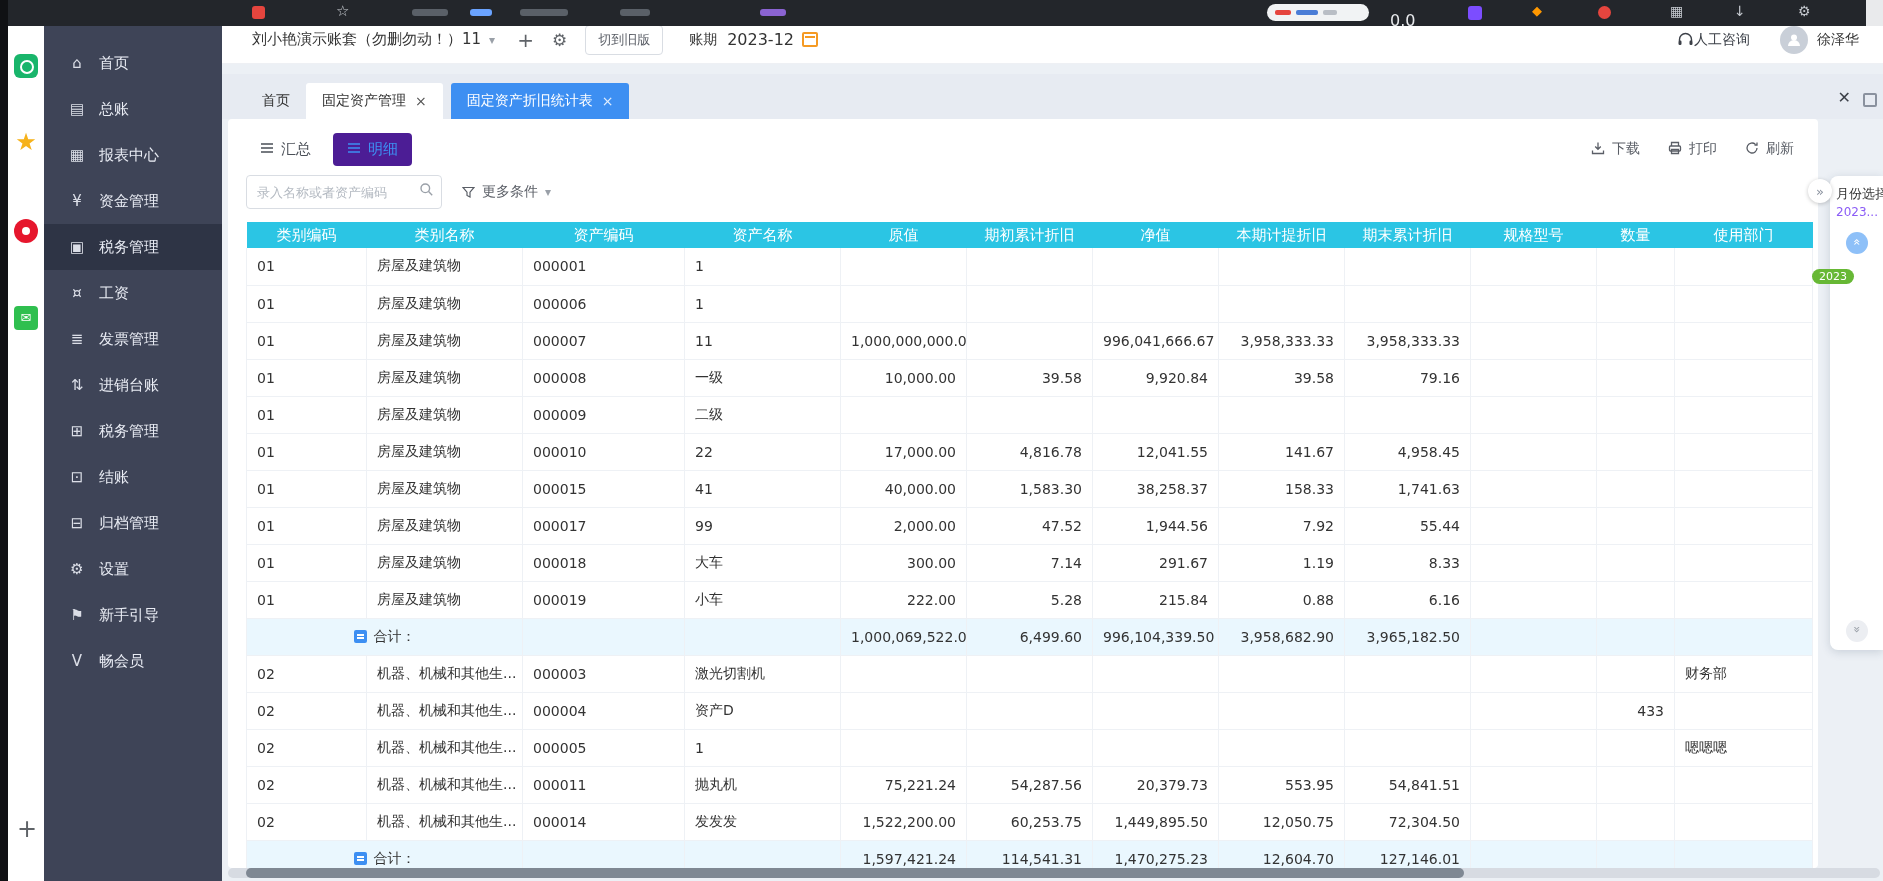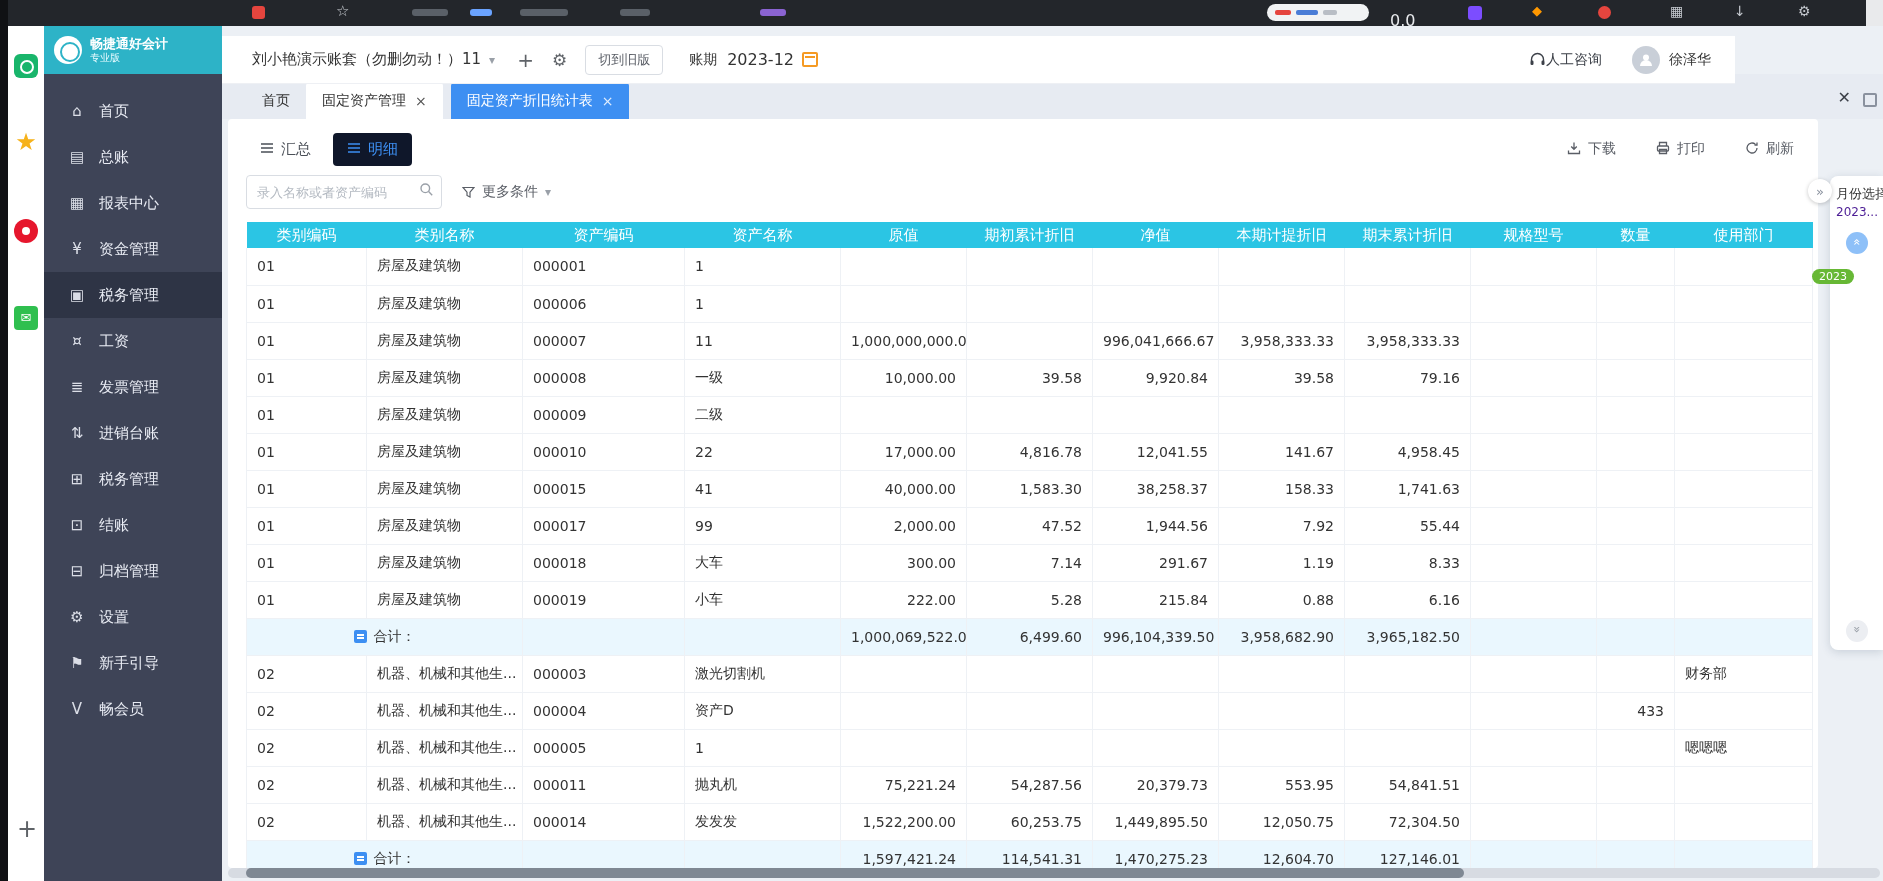--- a/index.html
+++ b/index.html
@@ -41,21 +41,21 @@
   .logo-circle::after{content:"";position:absolute;left:6px;top:6px;width:16px;height:16px;border:2px solid #2db3c7;border-radius:50%;}
   .logo-txt{display:flex;flex-direction:column;line-height:1.15;}
   .logo-title{color:#fff;font-size:13px;font-weight:bold;white-space:nowrap;}
   .logo-sub{color:#e8fbff;font-size:10px;}
   .menu{padding-top:14px;}
   .side-item{height:46px;display:flex;align-items:center;gap:13px;padding-left:24px;color:#e9ecf4;font-size:15px;cursor:pointer;white-space:nowrap;}
   .side-item.active{background:#2e3445;}
   .side-item .mi{width:18px;text-align:center;font-size:15px;opacity:.92;}
 
   
-  .header{position:absolute;left:222px;top:36px;width:1513px;height:48px;background:#fff;display:flex;align-items:center;border-bottom:1px solid #eef0f4;z-index:9;}
+  .header{position:absolute;left:222px;top:16px;width:1661px;height:48px;background:#fff;display:flex;align-items:center;border-bottom:1px solid #eef0f4;z-index:9;}
   .acct{margin-left:30px;font-size:15px;color:#333;cursor:pointer;white-space:nowrap;}
   .caret{margin-left:8px;color:#9aa0a8;font-size:12px;}
   .hplus{margin-left:22px;color:#5f6368;font-size:20px;line-height:20px;cursor:pointer;}
   .hgear{margin-left:18px;color:#5f6368;font-size:17px;cursor:pointer;}
   .switch-btn{margin-left:18px;border:1px solid #d9dde3;border-radius:4px;padding:5px 12px;font-size:13px;color:#5a5e66;cursor:pointer;white-space:nowrap;}
   .period-label{margin-left:26px;font-size:14px;color:#333;}
   .period-value{margin-left:10px;font-size:16px;color:#333;cursor:pointer;}
   .cal{margin-left:8px;width:16px;height:15px;border:2px solid #f59a23;border-radius:2px;position:relative;cursor:pointer;}
   .cal::before{content:"";position:absolute;left:1px;right:1px;top:2px;border-top:2px solid #f59a23;}
   .hspacer{flex:1;}
@@ -69,22 +69,22 @@
   .tab.white{background:#ffffff;border-radius:3px 3px 0 0;margin-right:8px;text-align:center;}
   .tab.active{background:#3d8ff2;color:#fff;border-radius:3px 3px 0 0;}
   .tab .x{font-size:14px;opacity:.85;}
   .tabbar-close{position:absolute;right:32px;bottom:12px;color:#3c4048;font-size:16px;cursor:pointer;}
   .tabbar-frag{position:absolute;right:6px;bottom:12px;width:14px;height:14px;border:2px solid #8a919e;border-radius:2px;}
 
   
   .card{position:absolute;left:228px;top:119px;width:1590px;height:749px;background:#fff;border-radius:4px;overflow:hidden;z-index:7;}
   .row1{margin:10px 24px 0 18px;height:40px;display:flex;align-items:center;gap:8px;}
   .subtab{display:flex;align-items:center;gap:7px;font-size:15px;color:#4a4f57;padding:7px 14px;border-radius:4px;cursor:pointer;}
-  .subtab.active{color:#3d8ff2;background:#0f172a;}
-  .actions{margin-left:auto;display:flex;gap:40px;}
+  .subtab.active{color:#3d8ff2;background:#4c1d95;}
+  .actions{margin-left:auto;display:flex;gap:28px;}
   .action{display:flex;align-items:center;gap:7px;font-size:14px;color:#5a5e66;cursor:pointer;}
   .row2{margin:0 24px 7px 18px;height:46px;display:flex;align-items:center;gap:20px;}
   .search-wrap{position:relative;width:196px;}
   .search-wrap input{width:100%;height:34px;border:1px solid #d9dde3;border-radius:4px;padding:0 30px 0 10px;font-size:13px;color:#333;outline:none;font-family:inherit;}
   .search-wrap input::placeholder{color:#b4bac2;}
   .search-ic{position:absolute;right:8px;top:7px;cursor:pointer;}
   .more{display:flex;align-items:center;gap:7px;font-size:14px;color:#5a5e66;cursor:pointer;}
   .more .caret{margin-left:0;}
 
   
@@ -95,21 +95,21 @@
   td.r{text-align:right;} td.l{text-align:left;}
   tr.subtotal td{background:#eaf7fe;}
   td.stlabel{text-align:center;}
   .sticon{display:inline-block;width:13px;height:13px;background:#3d8ff2;border-radius:2px;margin-right:7px;vertical-align:-2px;position:relative;}
   .sticon::after{content:"";position:absolute;left:3px;right:3px;top:4px;height:2px;background:#fff;box-shadow:0 3px 0 #fff;}
 
   
   .mpanel{position:absolute;left:1830px;top:176px;width:53px;height:474px;background:#fff;border-radius:8px 0 0 8px;box-shadow:0 2px 10px rgba(40,60,90,.18);z-index:15;}
   .mp-collapse{position:absolute;left:-22px;top:3px;width:24px;height:24px;border-radius:50%;background:#fff;box-shadow:0 1px 4px rgba(0,0,0,.22);color:#8a919e;display:flex;align-items:center;justify-content:center;font-size:13px;cursor:pointer;}
   .mp-title{margin:9px 0 2px 6px;font-size:13px;color:#333;white-space:nowrap;}
-  .mp-sub{margin-left:6px;font-size:12px;color:#4c1d95;white-space:nowrap;}
+  .mp-sub{margin-left:6px;font-size:12px;color:#8b5cf6;white-space:nowrap;}
   .mp-up{margin:13px auto 0;width:22px;height:22px;border-radius:50%;background:#8ec0f8;color:#fff;text-align:center;line-height:20px;font-size:12px;cursor:pointer;}
   .rot-up{display:inline-block;transform:rotate(90deg);}
   .rot-down{display:inline-block;transform:rotate(90deg);}
   .year-badge{position:absolute;left:-18px;top:93px;background:#67b835;color:#fff;font-size:11px;padding:1px 7px;border-radius:9px;cursor:default;}
   .months{position:absolute;left:0;top:112px;width:100%;}
   .month{height:27px;line-height:27px;text-align:center;font-size:13px;color:#3c4048;cursor:pointer;}
   .month.active{background:#3d8ff2;color:#fff;border-radius:13px;margin:0 4px;height:26px;line-height:26px;}
   .mp-down{position:absolute;bottom:8px;left:50%;margin-left:-11px;width:22px;height:22px;border-radius:50%;background:#eceef2;color:#9aa0a8;text-align:center;line-height:19px;font-size:12px;cursor:pointer;}
 
   
@@ -147,27 +147,20 @@
   <div class="edge"></div>
   <div class="fav-strip">
     <div class="fav fav-green"></div>
     <div class="fav fav-star">★</div>
     <div class="fav fav-red"></div>
     <div class="fav fav-mail">✉</div>
     <div class="fav-plus">+</div>
   </div>
 
   <div class="sidebar">
-    <div class="logo">
-      <div class="logo-circle"></div>
-      <div class="logo-txt">
-        <span class="logo-title">畅捷通好会计</span>
-        <span class="logo-sub">专业版</span>
-      </div>
-    </div>
     <div class="menu">
         <div class="side-item">
           <span class="mi">⌂</span>
           <span>首页</span>
         </div>
         <div class="side-item">
           <span class="mi">▤</span>
           <span>总账</span>
         </div>
         <div class="side-item">

